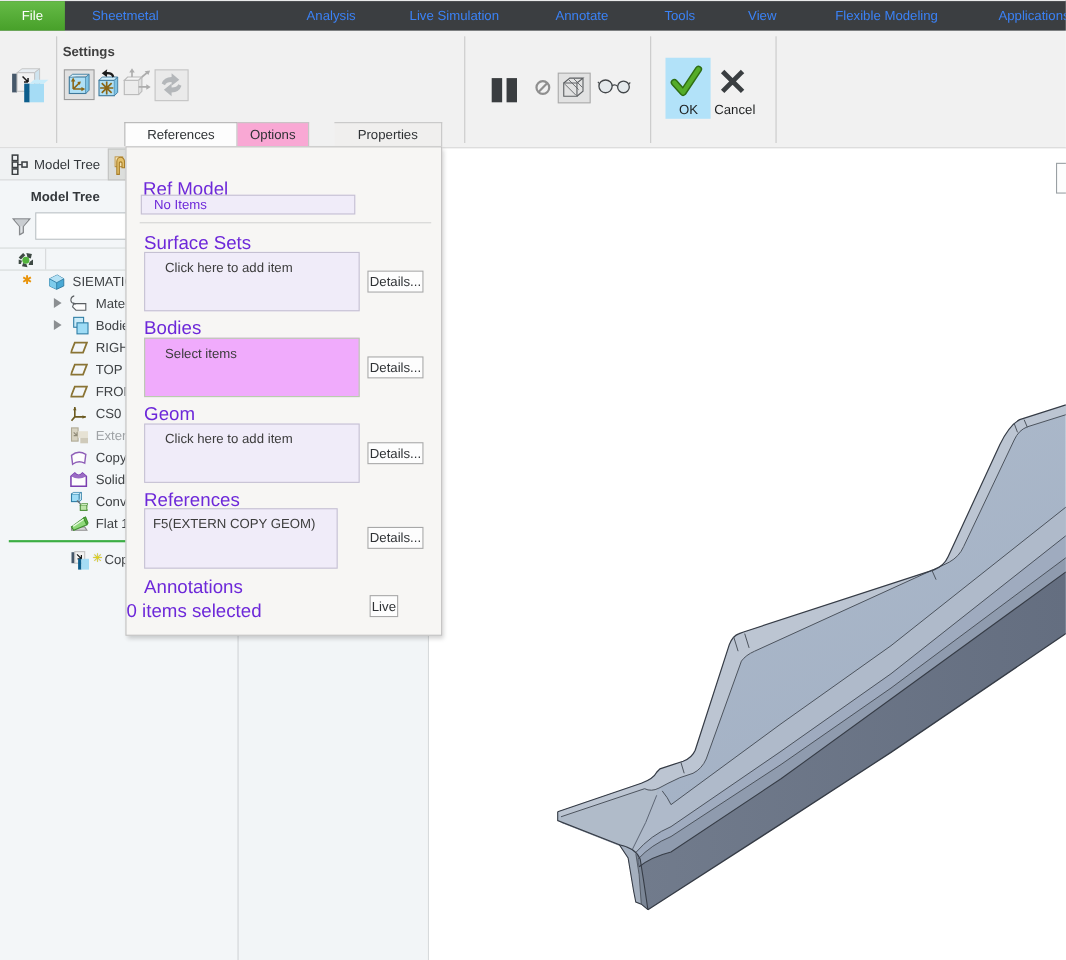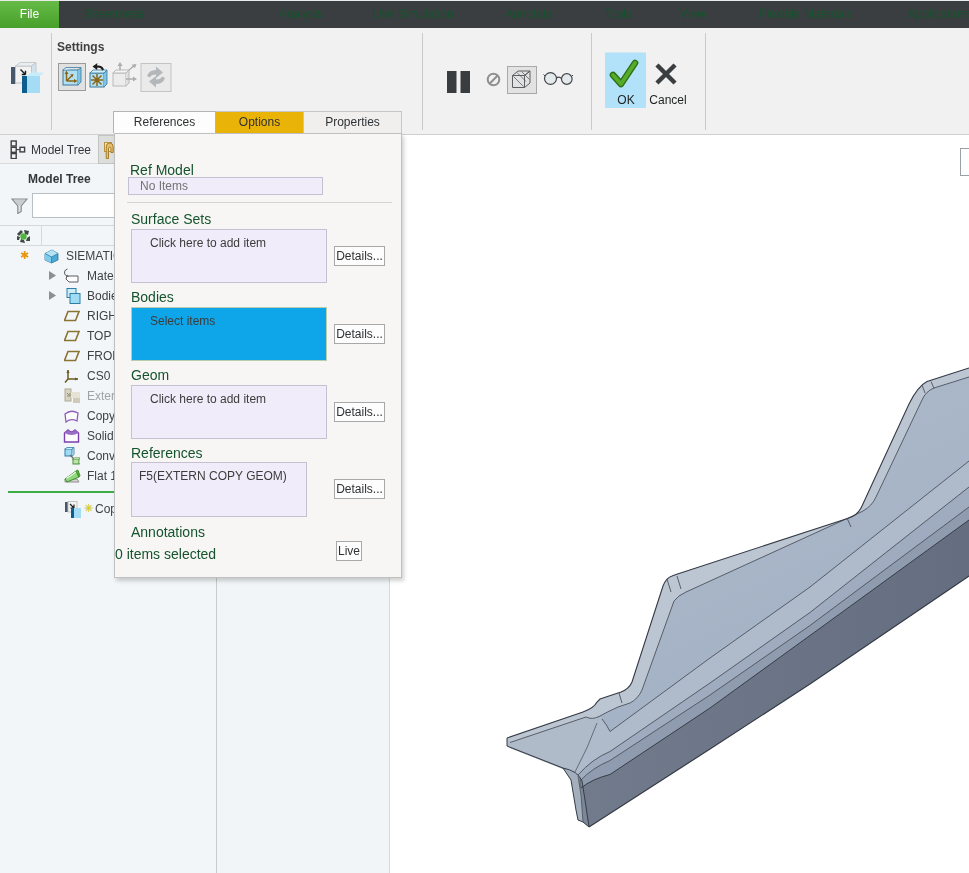--- a/index.html
+++ b/index.html
@@ -3,21 +3,21 @@
 <meta charset="utf-8">
 <style>
   html,body{margin:0;padding:0;}
   body{width:969px;height:873px;overflow:hidden;position:relative;
        font-family:"Liberation Sans", sans-serif;background:#ffffff;}
   .abs{position:absolute;}
   
   #menubar{left:0;top:0;width:969px;height:28px;background:#3b3e41;border-top:1px solid #e9eaea;box-sizing:border-box;}
   #filebtn{left:0;top:1px;width:59px;height:27px;background:linear-gradient(#66bb47,#47a029);
            color:#fff;font-size:12px;text-align:center;line-height:26px;}
-  .mitem{top:1px;height:27px;line-height:26px;color:#14532d;font-size:12px;transform:translateX(-50%);white-space:nowrap;}
+  .mitem{top:1px;height:27px;line-height:26px;color:#3b82f6;font-size:12px;transform:translateX(-50%);white-space:nowrap;}
   
   #ribbon{left:0;top:28px;width:969px;height:107px;background:#f1f1f1;border-bottom:1px solid #d0d0d0;box-sizing:border-box;}
   .vsep{width:1px;background:#c9c9c9;}
   #settingslbl{left:57px;top:40px;font-size:12px;font-weight:bold;color:#404040;}
   
   #nav{left:0;top:135px;width:217px;height:738px;background:#f3f6f8;border-right:1px solid #c9cccd;box-sizing:border-box;}
   #navhdr{left:0;top:0;width:216px;height:29px;background:#f0f2f3;border-bottom:1px solid #d8dadb;box-sizing:border-box;}
   #navtab2{left:98px;top:0;width:118px;height:29px;background:#dcdedc;border:1px solid #c2c4c2;box-sizing:border-box;}
   #navtitle{left:28px;top:37px;font-size:12px;font-weight:bold;color:#33373b;}
   #filterbox{left:32px;top:58px;width:164px;height:25px;background:#ffffff;border:1px solid #b9c0c4;box-sizing:border-box;}
@@ -29,43 +29,43 @@
   #greenline{left:8px;top:356px;width:208px;height:2px;background:#3cae44;}
   
   #midcol{left:217px;top:135px;width:172px;height:738px;background:#f2f5f7;}
   
   #gfx{left:389px;top:135px;width:580px;height:738px;background:#ffffff;border-left:1px solid #d7dadc;box-sizing:border-box;}
   #minibox{left:960px;top:148px;width:20px;height:28px;background:#fdfdfd;border:1px solid #9aa0a4;box-sizing:border-box;}
   
   #dtabs{left:113px;top:111px;width:290px;height:22px;}
   .dtab{top:0;height:22px;box-sizing:border-box;font-size:12px;text-align:center;line-height:21px;color:#2f3235;}
   #tab1{left:0;width:103px;background:#fdfdfd;border:1px solid #b4b4b4;border-bottom:none;}
-  #tab2{left:103px;width:88px;background:#eab308;border:1px solid #c6c6c6;border-bottom:none;border-left:none;}
+  #tab2{left:103px;width:65px;background:#f9a8d4;border:1px solid #c6c6c6;border-bottom:none;border-left:none;}
   #tab3{left:191px;width:98px;background:#f0efee;border:1px solid #c6c6c6;border-bottom:none;border-left:none;}
   #dlg{left:114px;top:133px;width:288px;height:445px;background:#f7f6f4;border:1px solid #c0c0c0;
        box-sizing:border-box;box-shadow:2px 3px 4px rgba(0,0,0,0.18);}
-  .dlabel{font-size:14px;color:#14532d;}
+  .dlabel{font-size:17px;color:#6d28d9;}
   .collector{background:#f0ecf9;border:1px solid #c5c0d2;box-sizing:border-box;font-size:12px;color:#3c3c3c;}
   .detbtn{width:51px;height:20px;background:#fdfdfd;border:1px solid #a8a8a8;box-sizing:border-box;
           font-size:12px;color:#2f3235;text-align:center;line-height:18px;}
   svg{display:block;}
 </style>
 </head>
 <body>
 
 <div class="abs" id="menubar"></div>
 <div class="abs" id="filebtn">File</div>
 <span class="abs mitem" style="left:114px;">Sheetmetal</span>
 <span class="abs mitem" style="left:211px;margin-top:48px;">Model</span>
 <span class="abs mitem" style="left:301px;">Analysis</span>
 <span class="abs mitem" style="left:413px;">Live Simulation</span>
 <span class="abs mitem" style="left:529px;">Annotate</span>
 <span class="abs mitem" style="left:618px;">Tools</span>
 <span class="abs mitem" style="left:693px;">View</span>
-<span class="abs mitem" style="left:806px;">Flexible Materials</span>
+<span class="abs mitem" style="left:806px;">Flexible Modeling</span>
 <span class="abs mitem" style="left:940px;">Applications</span>
 
 <div class="abs" id="ribbon"></div>
 <div class="abs vsep" style="left:51px;top:33px;height:97px;"></div>
 <div class="abs vsep" style="left:422px;top:33px;height:97px;"></div>
 <div class="abs vsep" style="left:591px;top:33px;height:97px;"></div>
 <div class="abs vsep" style="left:705px;top:33px;height:97px;"></div>
 <div class="abs" id="settingslbl">Settings</div>
 <div class="abs" id="ribicons" style="left:0;top:28px;">
     <svg width="969" height="107" viewBox="0 0 969 107">
@@ -348,27 +348,27 @@
 </svg>
   </div>
 
 <div class="abs" id="dtabs">
   <div class="abs dtab" id="tab1">References</div>
   <div class="abs dtab" id="tab2">Options</div>
   <div class="abs dtab" id="tab3">Properties</div>
 </div>
 <div class="abs" id="dlg"></div>
 <div class="abs dlabel" style="left:130px;top:162px;">Ref Model</div>
-<div class="abs collector" style="left:128px;top:177px;width:195px;height:18px;color:#737373;line-height:17px;padding-left:11px;">No Items</div>
+<div class="abs collector" style="left:128px;top:177px;width:195px;height:18px;color:#6d28d9;line-height:17px;padding-left:11px;">No Items</div>
 <div class="abs" style="left:127px;top:202px;width:265px;height:1px;background:#d4d4d4;"></div>
 <div class="abs dlabel" style="left:131px;top:211px;">Surface Sets</div>
 <div class="abs collector" style="left:131px;top:229px;width:196px;height:54px;padding:6px 0 0 18px;">Click here to add item</div>
 <div class="abs detbtn" style="left:334px;top:246px;">Details...</div>
 <div class="abs dlabel" style="left:131px;top:289px;">Bodies</div>
-<div class="abs collector" style="left:131px;top:307px;width:196px;height:54px;padding:6px 0 0 18px;background:#0ea5e9;border-color:#b9ccae;">Select items</div>
+<div class="abs collector" style="left:131px;top:307px;width:196px;height:54px;padding:6px 0 0 18px;background:#f0abfc;border-color:#b9ccae;">Select items</div>
 <div class="abs detbtn" style="left:334px;top:324px;">Details...</div>
 <div class="abs dlabel" style="left:131px;top:367px;">Geom</div>
 <div class="abs collector" style="left:131px;top:385px;width:196px;height:54px;padding:6px 0 0 18px;">Click here to add item</div>
 <div class="abs detbtn" style="left:334px;top:402px;">Details...</div>
 <div class="abs dlabel" style="left:131px;top:445px;">References</div>
 <div class="abs collector" style="left:131px;top:462px;width:176px;height:55px;padding:6px 0 0 7px;">F5(EXTERN COPY GEOM)</div>
 <div class="abs detbtn" style="left:334px;top:479px;">Details...</div>
 <div class="abs dlabel" style="left:131px;top:524px;">Annotations</div>
 <div class="abs dlabel" style="left:115px;top:546px;">0 items selected</div>
 <div class="abs detbtn" style="left:336px;top:541px;width:26px;">Live</div>

